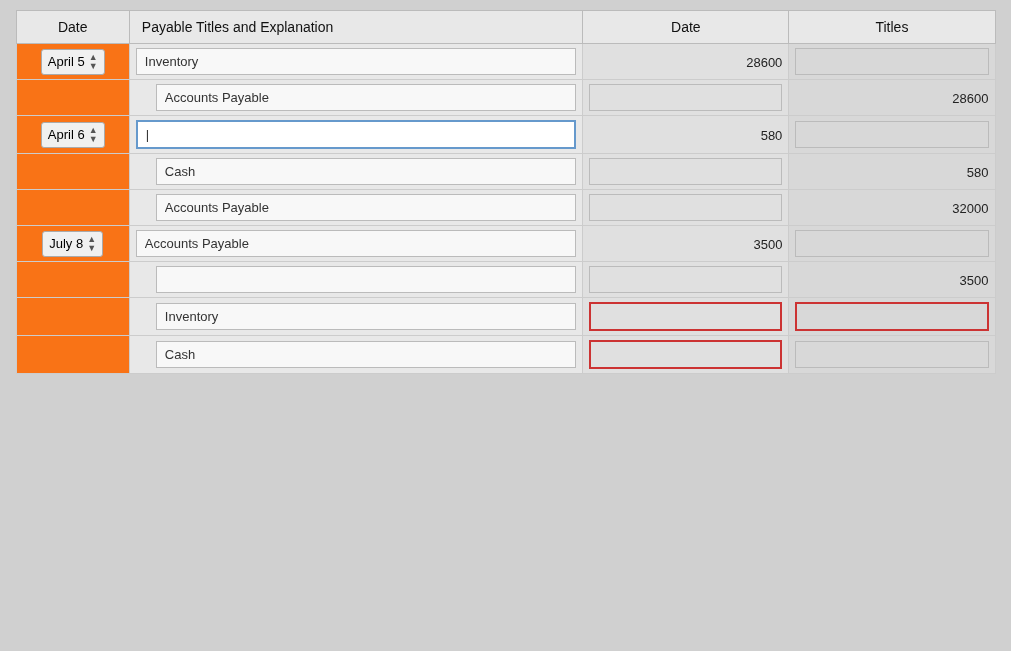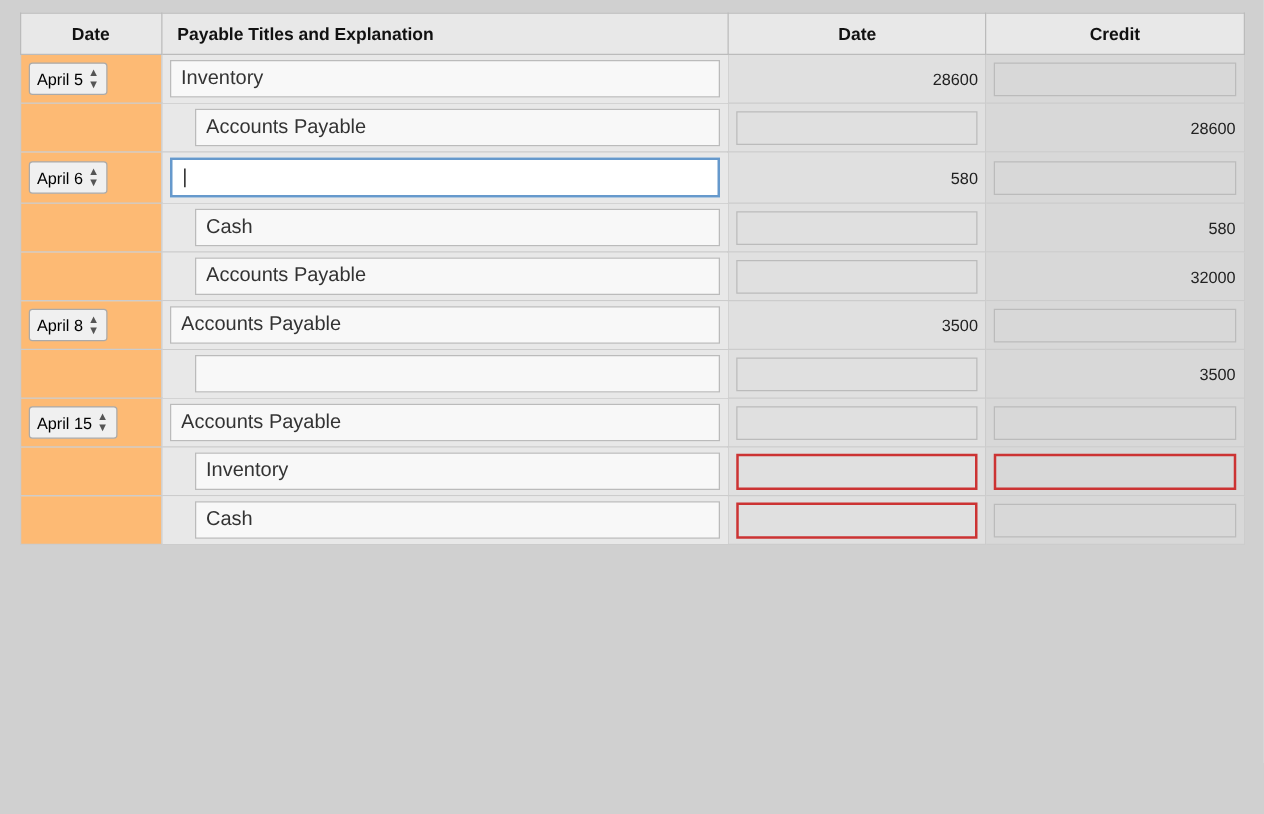--- a/index.html
+++ b/index.html
@@ -16,38 +16,38 @@
     .journal-table {
       background: #e8e8e8;
       width: 980px;
       border-collapse: collapse;
       border: 1px solid #bbb;
     }
     .header-row th {
       background: #e8e8e8;
       border: 1px solid #bbb;
       padding: 8px 12px;
-      font-weight: bold;
+      font-weight: normal;
       font-size: 14px;
       color: #111;
     }
     .header-row th.date-col { width: 110px; text-align: center; }
     .header-row th.title-col { width: 440px; text-align: left; }
     .header-row th.debit-col { width: 200px; text-align: center; }
     .header-row th.credit-col { width: 200px; text-align: center; }
 
     .journal-table td {
       border: 1px solid #ccc;
       padding: 4px 6px;
       vertical-align: middle;
     }
     .date-cell {
       width: 110px;
-      text-align: left;
-      background: #fdba74;
+      text-align: center;
+      background: #f97316;
     }
     .title-cell {
       width: 440px;
       background: #e8e8e8;
     }
     .debit-cell {
       width: 200px;
       background: #e0e0e0;
       text-align: right;
       padding-right: 12px;
@@ -76,21 +76,21 @@
       font-size: 9px;
       line-height: 1;
       color: #555;
     }
 
     .title-input {
       width: 100%;
       border: 1px solid #bbb;
       background: #f8f8f8;
       padding: 5px 8px;
-      font-size: 16px;
+      font-size: 13px;
       color: #333;
       outline: none;
     }
     .title-input.focused {
       border: 2px solid #6699cc;
       background: #fff;
     }
 
     .value-input {
       width: 100%;
@@ -133,21 +133,21 @@
   </style>
 </head>
 <body>
 
 <table class="journal-table">
   <thead>
     <tr class="header-row">
       <th class="date-col">Date</th>
       <th class="title-col">Payable Titles and Explanation</th>
       <th class="debit-col">Date</th>
-      <th class="credit-col">Credit</th>
+      <th class="credit-col">Titles</th>
     </tr>
   </thead>
   <tbody id="journal-body">
   <tr>
         <td class="date-cell"><div class="date-selector">
       <span>April 5</span>
       <span class="arrows">
         <span>▲</span>
         <span>▼</span>
       </span>
@@ -181,49 +181,37 @@
         <td class="credit-cell"><span class="credit-value">580</span></td>
       </tr>
       <tr>
         <td class="date-cell"></td>
         <td class="title-cell title-cell-wrapper"><input type="text" class="title-input" style="margin-left: 20px; width: calc(100% - 20px);" value="Accounts Payable"></td>
         <td class="debit-cell"><input type="text" class="value-input" value="" style="background: rgb(224, 224, 224);"></td>
         <td class="credit-cell"><span class="credit-value">32000</span></td>
       </tr>
       <tr>
         <td class="date-cell"><div class="date-selector">
-      <span>April 8</span>
+      <span>July 8</span>
       <span class="arrows">
         <span>▲</span>
         <span>▼</span>
       </span>
     </div></td>
         <td class="title-cell title-cell-wrapper"><input type="text" class="title-input" style="width: 100%;" value="Accounts Payable"></td>
         <td class="debit-cell"><span class="debit-value">3500</span></td>
         <td class="credit-cell"><input type="text" class="value-input" value="" style="background: rgb(216, 216, 216);"></td>
       </tr>
       <tr>
         <td class="date-cell"></td>
         <td class="title-cell title-cell-wrapper"><input type="text" class="title-input" style="margin-left: 20px; width: calc(100% - 20px);" value=""></td>
         <td class="debit-cell"><input type="text" class="value-input" value="" style="background: rgb(224, 224, 224);"></td>
         <td class="credit-cell"><span class="credit-value">3500</span></td>
       </tr>
       <tr>
-        <td class="date-cell"><div class="date-selector">
-      <span>April 15</span>
-      <span class="arrows">
-        <span>▲</span>
-        <span>▼</span>
-      </span>
-    </div></td>
-        <td class="title-cell title-cell-wrapper"><input type="text" class="title-input" style="width: 100%;" value="Accounts Payable"></td>
-        <td class="debit-cell"><input type="text" class="value-input" value="" style="background: rgb(224, 224, 224);"></td>
-        <td class="credit-cell"><input type="text" class="value-input" value="" style="background: rgb(216, 216, 216);"></td>
-      </tr>
-      <tr>
         <td class="date-cell"></td>
         <td class="title-cell title-cell-wrapper"><input type="text" class="title-input" style="margin-left: 20px; width: calc(100% - 20px);" value="Inventory"></td>
         <td class="debit-cell"><input type="text" class="value-input highlighted" value="" style="background: rgb(224, 224, 224);"></td>
         <td class="credit-cell"><input type="text" class="value-input highlighted" value="" style="background: rgb(216, 216, 216);"></td>
       </tr>
       <tr>
         <td class="date-cell"></td>
         <td class="title-cell title-cell-wrapper"><input type="text" class="title-input" style="margin-left: 20px; width: calc(100% - 20px);" value="Cash"></td>
         <td class="debit-cell"><input type="text" class="value-input highlighted" value="" style="background: rgb(224, 224, 224);"></td>
         <td class="credit-cell"><input type="text" class="value-input" value="" style="background: rgb(216, 216, 216);"></td>

